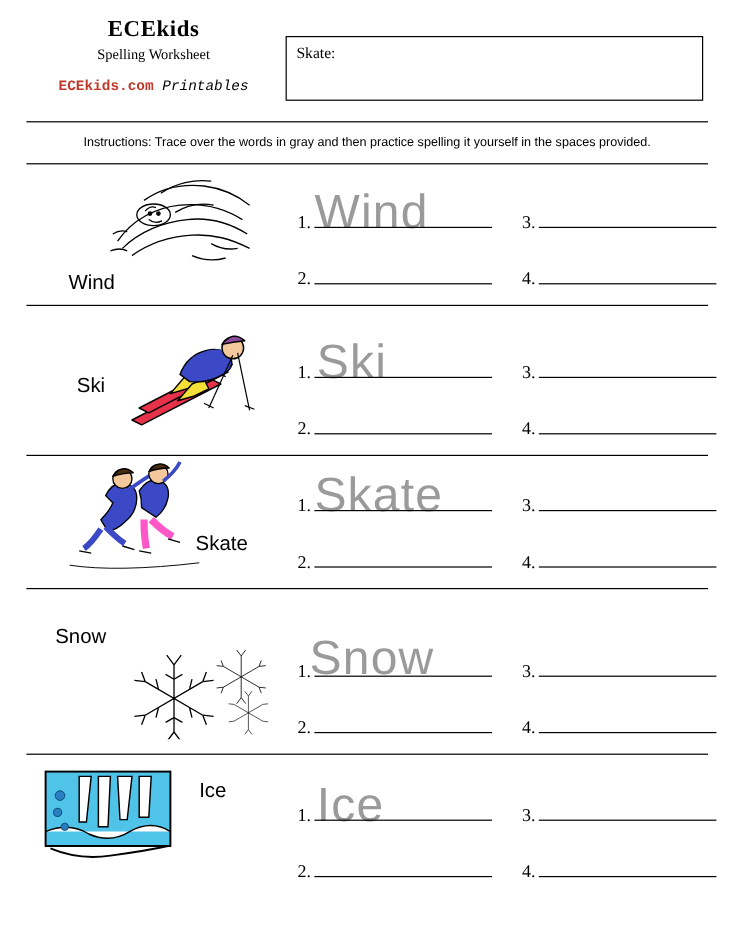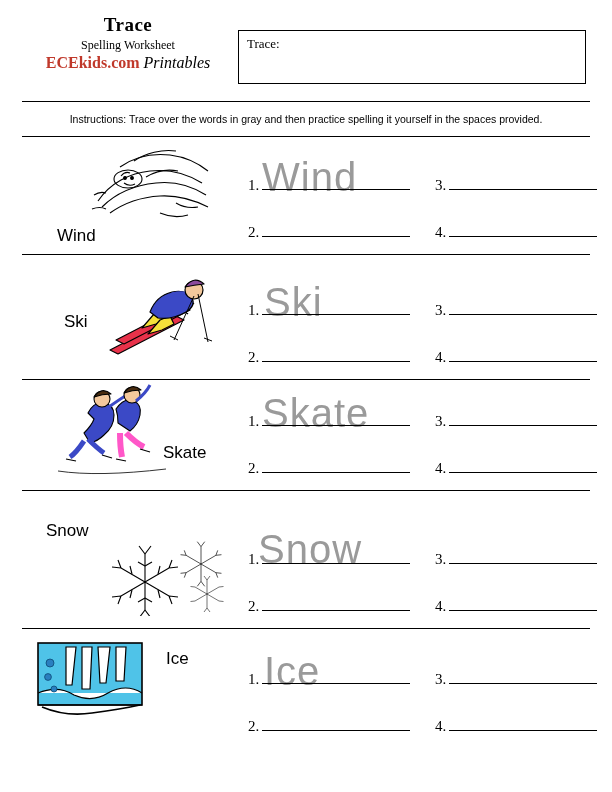--- a/index.html
+++ b/index.html
@@ -43,23 +43,24 @@
     font-size: 19px;
     letter-spacing: 0.5px;
     line-height: 22px;
   }
   .title-sub {
     font-family: "Liberation Serif", serif;
     font-size: 12px;
     line-height: 18px;
   }
   .brandline {
-    font-size: 16px;
+    font-size: 12px;
     line-height: 15px;
-    margin-top: 1px;
+    margin-top: 11px;
+    font-family: Liberation Mono, monospace;
   }
   .brandline .ece {
     font-weight: bold;
     color: #c0392b;
   }
   .brandline .printables {
     font-style: italic;
   }
   .copyright {
     font-size: 7px;
@@ -187,29 +188,29 @@
 
   .sketch { display:block; }
 </style>
 </head>
 <body>
 
 <div class="page">
 
   <div class="header">
     <div class="brandblock">
-      <div class="title-main">Trace</div>
+      <div class="title-main">ECEkids</div>
       <div class="title-sub">Spelling Worksheet</div>
       <div class="brandline">
         <span class="ece">ECEkids.com</span><span class="printables"> Printables</span>
       </div>
     </div>
 
     <div class="name-box">
-      <span class="name-label">Trace:</span>
+      <span class="name-label">Skate:</span>
     </div>
   </div>
 
   <div class="rule rule-under-header"></div>
 
   <div class="instructions">Instructions:  Trace over the words in gray and then practice spelling it yourself in the spaces provided.</div>
 
   <div class="rule rule-under-instructions"></div>
 
   <div class="row row-1">

